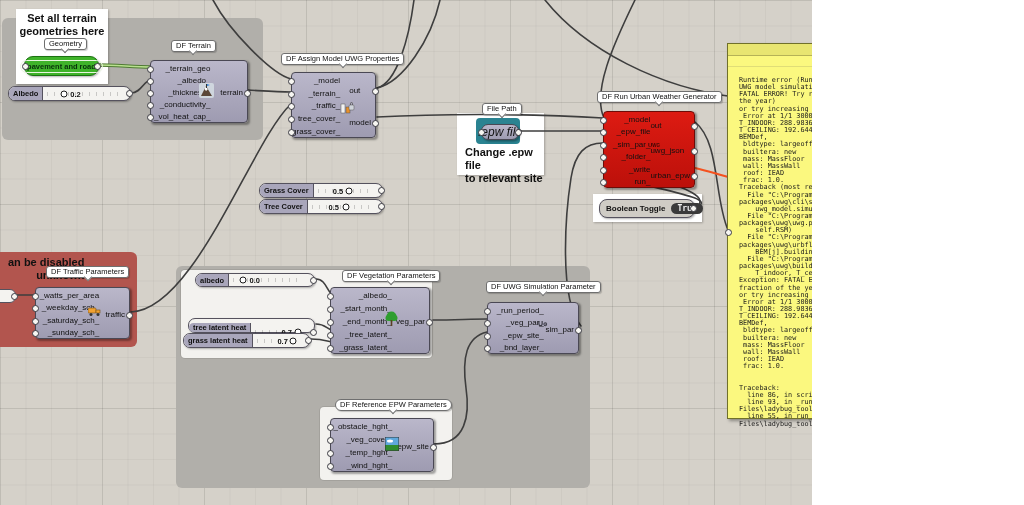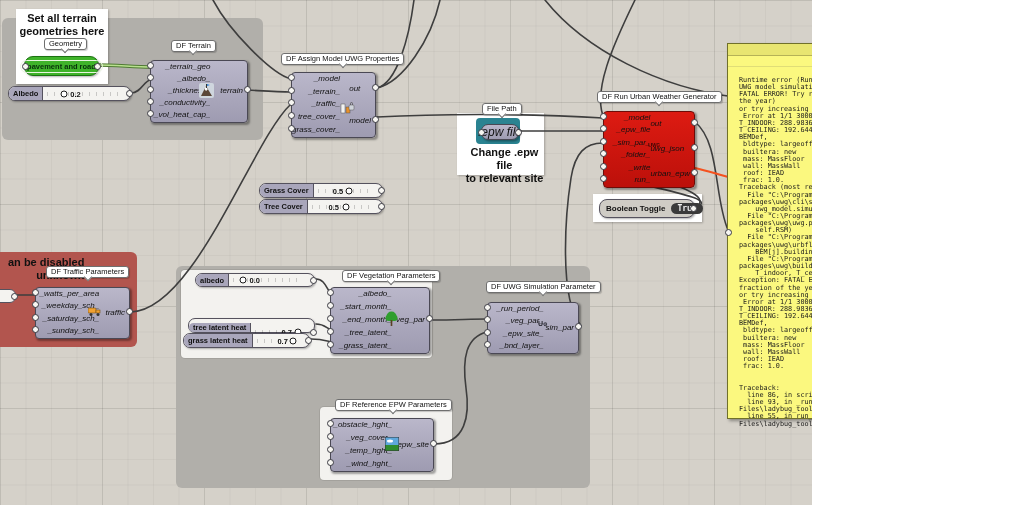--- a/index.html
+++ b/index.html
@@ -7,30 +7,30 @@
     background-color:#d5d1c9;
     background-image:
       linear-gradient(rgba(0,0,0,.07) 1px,transparent 1px),
       linear-gradient(90deg,rgba(0,0,0,.07) 1px,transparent 1px),
       linear-gradient(rgba(0,0,0,.035) 1px,transparent 1px),
       linear-gradient(90deg,rgba(0,0,0,.035) 1px,transparent 1px);
     background-size:102px 102px,102px 102px,25.5px 25.5px,25.5px 25.5px;
     font-family:"Liberation Sans",sans-serif;}
   .grp{position:absolute;border-radius:6px;z-index:1;}
   .wgrp{position:absolute;border-radius:4px;background:#f3f2ef;z-index:2;box-shadow:0 0 0 1px rgba(0,0,0,.08);}
-  .note{position:absolute;background:#ffffff;z-index:3;box-shadow:1px 1px 2px rgba(0,0,0,.25);text-align:center;}
+  .note{position:absolute;background:#ffffff;z-index:3;box-shadow:1px 1px 2px rgba(0,0,0,.25);}
   .notetext{font-weight:bold;color:#111;line-height:13px;font-size:11px;}
   .wires{position:absolute;left:0;top:0;z-index:4;}
   .comp{position:absolute;display:flex;background:linear-gradient(180deg,#bab7ca,#9e9bb1);
     border:1px solid #4a4854;border-radius:4px;box-shadow:1.5px 1.5px 2px rgba(0,0,0,.35);
     font-size:8px;color:#111;z-index:5;}
   .comp.red{background:linear-gradient(180deg,#dd1b12,#bc100a);border-color:#6d0c08;}
   .ins{display:flex;flex-direction:column;justify-content:space-around;width:62%;}
   .outs{display:flex;flex-direction:column;justify-content:space-around;margin-left:auto;padding-right:4px;}
-  .row{position:relative;display:flex;align-items:flex-start;height:11px;font-style:italic;}
+  .row{position:relative;display:flex;align-items:flex-end;height:11px;}
   .ins .row{justify-content:flex-end;}
   .lbl{white-space:nowrap;}
   .grip{width:5px;height:5px;background:#f7f6f2;border:1px solid #3a3a42;border-radius:50%;position:absolute;z-index:6;}
   .gl{left:-4px;}
   .gr{right:-8px;}
   .cicon{position:absolute;z-index:7;}
   .tag{position:absolute;background:#fff;border:1px solid #6f6f6f;border-radius:3px;font-size:7.5px;
     line-height:10px;padding:0 4px;white-space:nowrap;z-index:5;box-shadow:1px 1px 1px rgba(0,0,0,.2);color:#111;}
   .tag::after{content:"";position:absolute;left:50%;bottom:-3px;width:5px;height:5px;background:#fff;
     border-right:1px solid #6f6f6f;border-bottom:1px solid #6f6f6f;transform:translateX(-50%) rotate(45deg);}
@@ -121,21 +121,21 @@
   </svg>
 
   <div class="tag" style="left:44px;top:38px;">Geometry</div>
   <div class="tag" style="left:171px;top:40px;">DF Terrain</div>
   <div class="tag" style="left:281px;top:53px;">DF Assign Model UWG Properties</div>
   <div class="tag" style="left:482px;top:103px;">File Path</div>
   <div class="tag" style="left:597px;top:91px;">DF Run Urban Weather Generator</div>
   <div class="tag" style="left:46px;top:266px;">DF Traffic Parameters</div>
   <div class="tag" style="left:342px;top:270px;">DF Vegetation Parameters</div>
   <div class="tag" style="left:486px;top:281px;">DF UWG Simulation Parameter</div>
-  <div class="tag" style="left:335px;top:399px;">DF Reference EPW Parameters</div>
+  <div class="tag" style="left:335px;top:399px;border-radius:6px;">DF Reference EPW Parameters</div>
 
   <div class="gparam" style="left:24px;top:56px;width:73px;height:18px;">
     <span class="grip" style="left:-3px;top:6px;"></span>
     <span class="inner">pavement and road</span>
     <span class="grip" style="right:-3px;top:6px;"></span>
   </div>
 
   <div class="comp" style="left:150px;top:60px;width:96px;height:61px;">
     <div class="ins">
       <div class="row">

